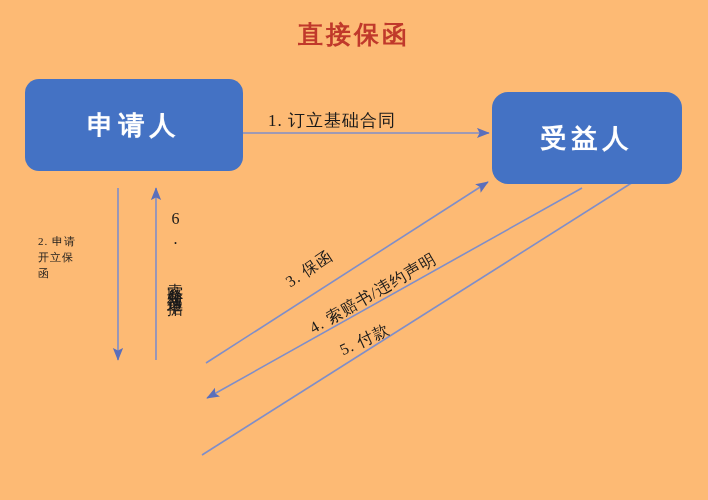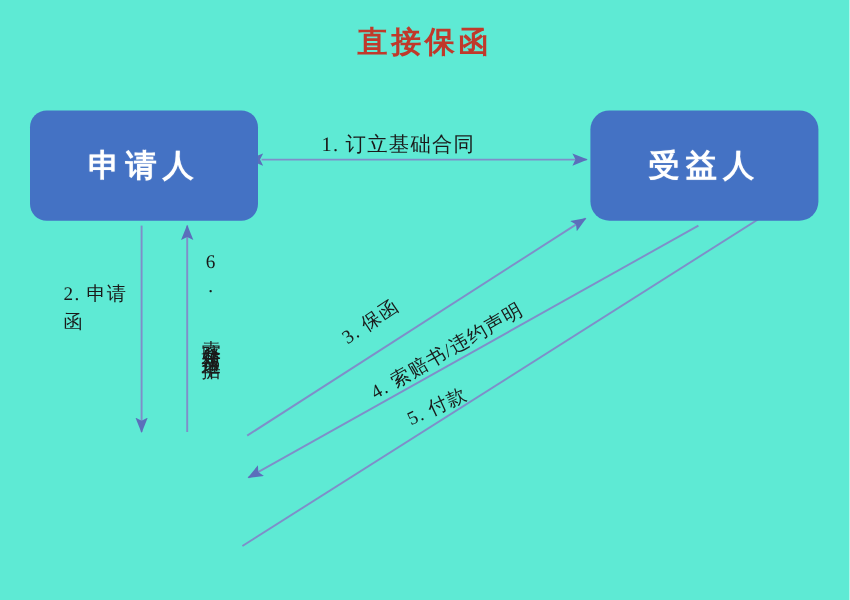--- a/index.html
+++ b/index.html
@@ -4,21 +4,21 @@
 <style>
   html, body {
     margin: 0;
     padding: 0;
     background: #ffffff;
   }
   #canvas {
     position: relative;
     width: 708px;
     height: 500px;
-    background: #5eead4;
+    background: #fdba74;
     overflow: hidden;
     font-family: "Liberation Serif", "DejaVu Serif", serif;
   }
 
   
   #title {
     position: absolute;
     left: 0;
     top: 18px;
     width: 708px;
@@ -38,21 +38,21 @@
     color: #ffffff;
     font-size: 26px;
     letter-spacing: 5px;
     font-weight: bold;
     display: flex;
     align-items: center;
     justify-content: center;
     font-family: "Liberation Serif", "DejaVu Serif", serif;
     text-shadow: 0 0 1px rgba(255,255,255,0.4);
   }
-  #node-applicant  { left: 25px;  top: 92px;  width: 190px; height: 92px; }
+  #node-applicant  { left: 25px;  top: 79px;  width: 218px; height: 92px; }
   #node-beneficiary{ left: 492px; top: 92px;  width: 190px; height: 92px; border-radius: 16px; }
   #node-issuer     { left: 35px;  top: 363px; width: 170px; height: 92px; }
 
   
   #arrows {
     position: absolute;
     left: 0; top: 0;
     width: 708px;
     height: 500px;
   }
@@ -67,24 +67,23 @@
   }
   #label-1 {
     left: 268px;
     top: 110px;
     font-size: 17px;
     letter-spacing: 1px;
   }
 
   
   .vlabel {
-    font-size: 16px;
+    font-size: 11px;
     line-height: 1.45;
     letter-spacing: 1px;
-    margin-left: 15px;
   }
   #label-2 {
     left: 38px;
     top: 234px;
     width: 78px;
     white-space: normal;
   }
 
   
   #label-6 {
@@ -155,20 +154,21 @@
 
   <div class="node" id="node-beneficiary">
     <span>受益人</span>
   </div>
 
 
   <div class="edge-label" id="label-1">1. 订立基础合同</div>
 
   <div class="edge-label vlabel" id="label-2">
     <div>2. 申请</div>
+    <div>开立保</div>
     <div>函</div>
   </div>
 
   <div class="edge-label" id="label-6">6. 索赔并转递单据</div>
 
   <div class="edge-label dlabel" id="label-3">3. 保函</div>
 
   <div class="edge-label dlabel" id="label-4">4. 索赔书/违约声明</div>
 
   <div class="edge-label dlabel" id="label-5">5. 付款</div>

